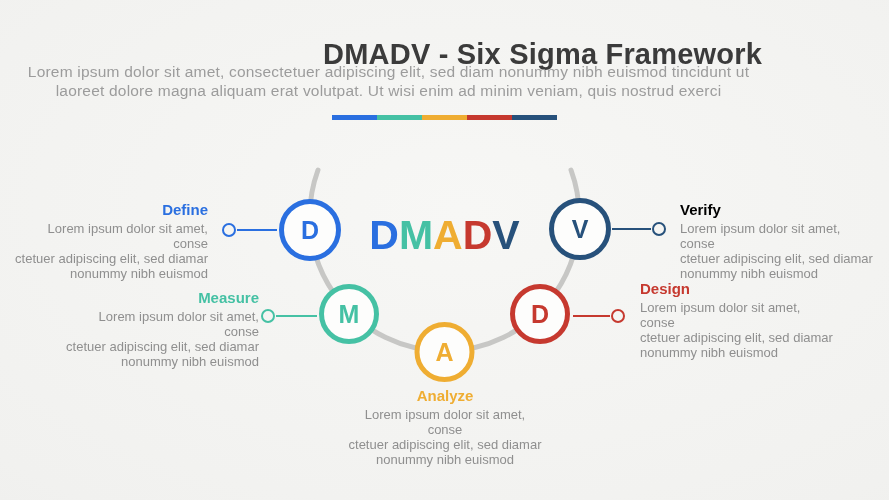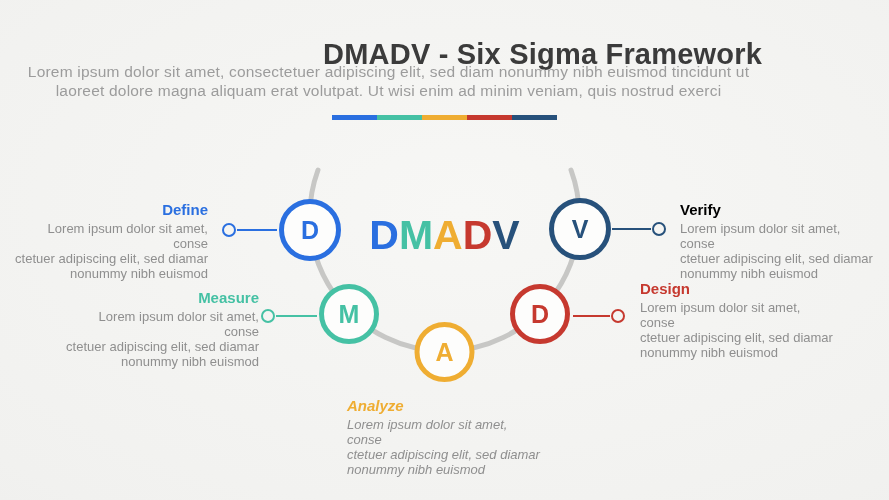--- a/index.html
+++ b/index.html
@@ -44,21 +44,21 @@
 
   
   .step{position:absolute;width:195px;}
   .step .label{font-size:15px;font-weight:bold;margin:0 0 3px 0;}
   .step .desc{
     font-size:13px;line-height:15px;color:#8f8f8f;
     white-space:pre-line;margin:0;
   }
   .step-define {top:201px;right:681px;text-align:right;}
   .step-measure{top:289px;right:630px;text-align:right;}
-  .step-analyze{top:397px;left:347px;width:196px;font-style:italic;}
+  .step-analyze{top:387px;left:347px;width:196px;text-align:center;}
   .step-design {top:280px;left:640px;text-align:left;}
   .step-verify {top:201px;left:680px;text-align:left;}
 </style>
 </head>
 <body>
 
 <div class="stage">
 
   <div class="title">DMADV - Six Sigma Framework</div>
   <div class="subtitle">Lorem ipsum dolor sit amet, consectetuer adipiscing elit, sed diam nonummy nibh euismod tincidunt ut

